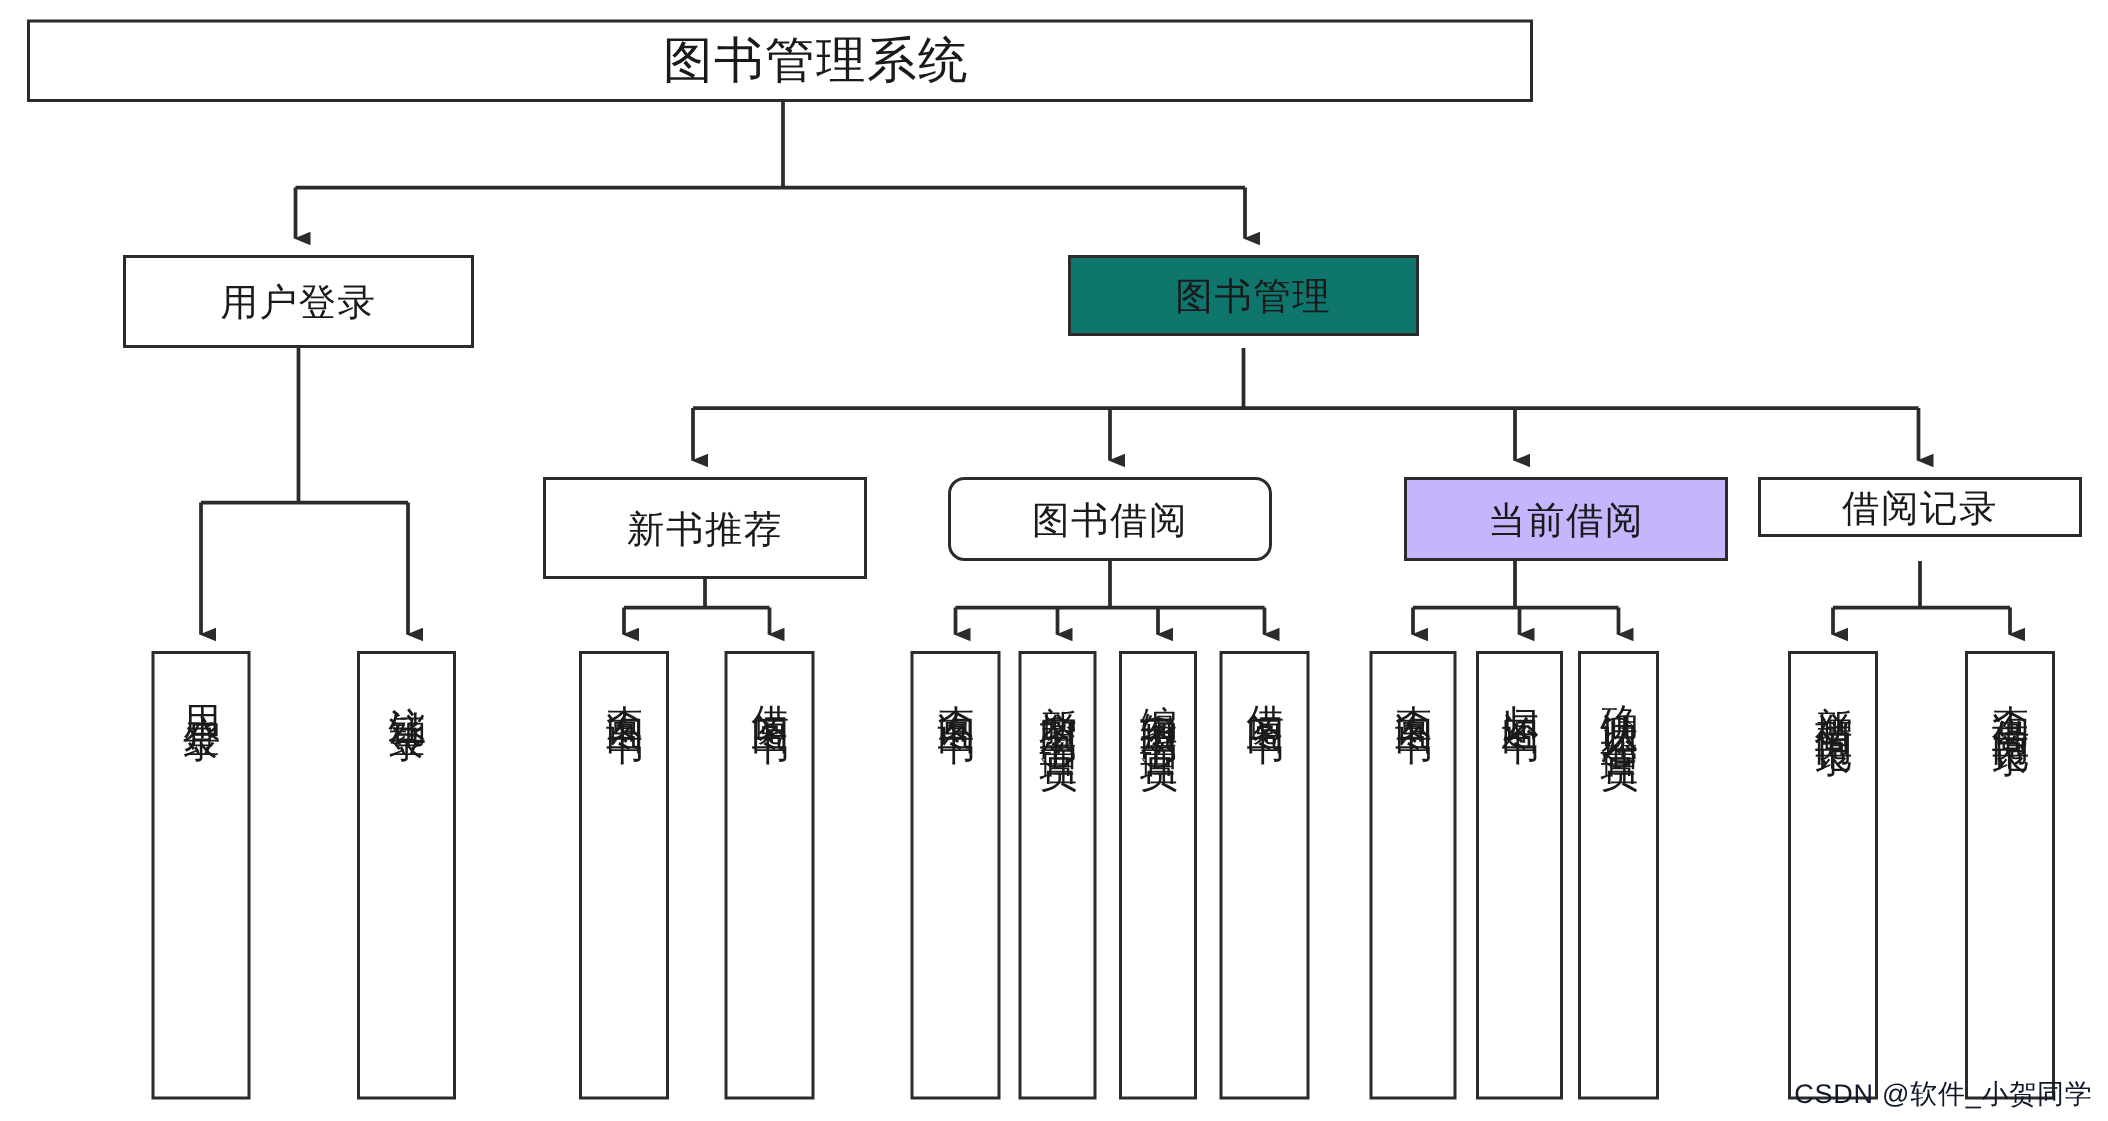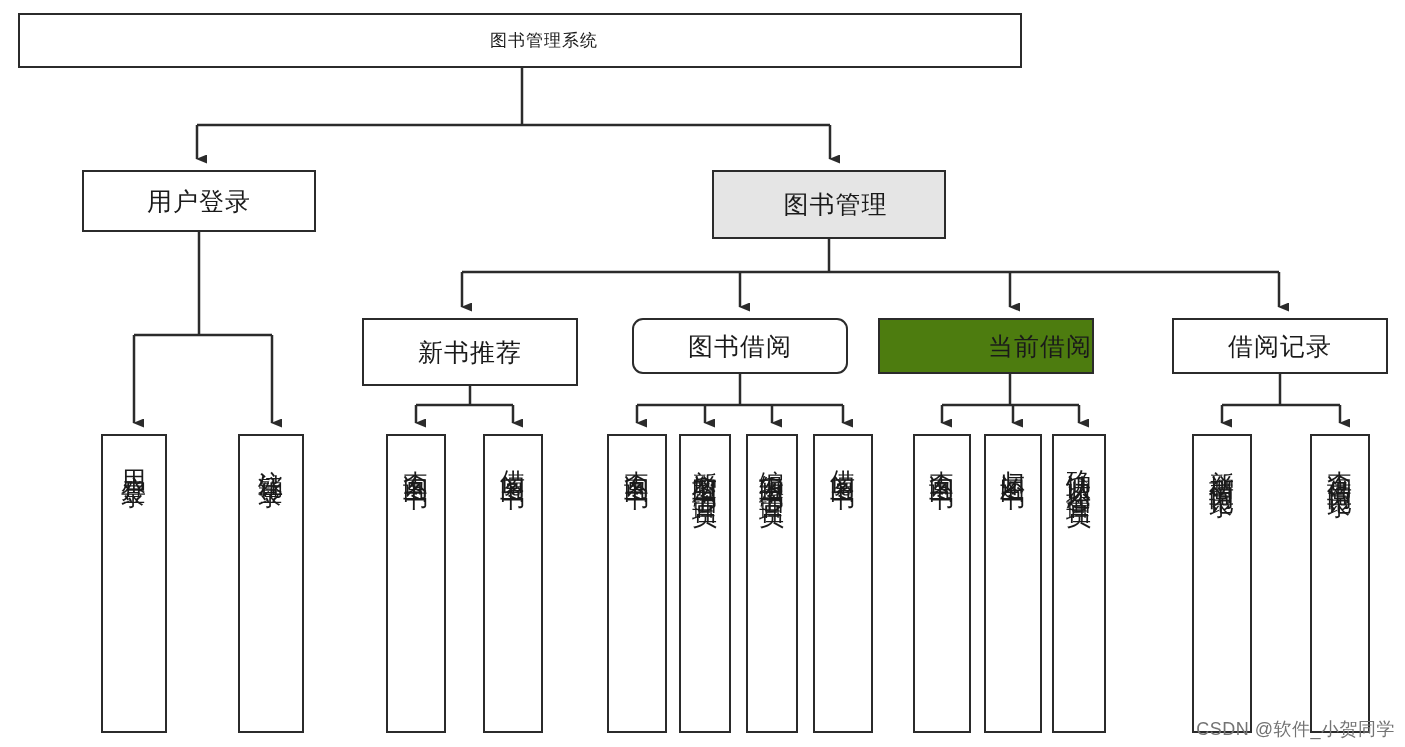--- a/index.html
+++ b/index.html
@@ -15,41 +15,41 @@
     position:absolute;
     background:#ffffff;
     border:2.5px solid #2b2b2b;
     box-sizing:border-box;
     display:flex;
     align-items:center;
     justify-content:center;
     color:#1a1a1a;
   }
   .node-box.horizontal{font-size:25px;letter-spacing:1px;}
-  .node-box.root{font-size:17px;padding-left:48px;}
+  .node-box.root{font-size:33px;padding-left:48px;}
   .node-box.vertical{
     align-items:flex-start;
     justify-content:center;
     padding-top:14px;
   }
   .vlabel{
     writing-mode:vertical-rl;
     text-orientation:upright;
     font-size:25px;
     line-height:1.12;
     letter-spacing:5px;
     white-space:nowrap;
     color:#1a1a1a;
   }
   .watermark{
     position:absolute;
     right:10px;
     bottom:6px;
     font-size:18px;
-    color:#737373;
+    color:#0f172a;
     letter-spacing:0.5px;
     user-select:none;
     white-space:nowrap;
   }
 </style>
 </head>
 <body>
 
 <div id="diagram-root">
 
@@ -96,33 +96,33 @@
       </g>
   </svg>
 
   <div id="nodes-layer">
       <div class="node-box horizontal root" style="left: 18px; top: 13px; width: 1004px; height: 55px; border-color: rgb(43, 43, 43); background: rgb(255, 255, 255);">
         <span>图书管理系统</span>
       </div>
       <div class="node-box horizontal level2" style="left: 82px; top: 170px; width: 234px; height: 62px; border-color: rgb(43, 43, 43); background: rgb(255, 255, 255);">
         <span>用户登录</span>
       </div>
-      <div class="node-box horizontal level2" style="left: 712px; top: 170px; width: 234px; height: 69px; border-color: rgb(43, 43, 43); background: #e5e5e5; padding-left: 13px;">
+      <div class="node-box horizontal level2" style="left: 712px; top: 170px; width: 234px; height: 54px; border-color: rgb(43, 43, 43); background: #0f766e; padding-left: 13px;">
         <span>图书管理</span>
       </div>
       <div class="node-box horizontal level3" style="left: 362px; top: 318px; width: 216px; height: 68px; border-color: rgb(43, 43, 43); background: rgb(255, 255, 255);">
         <span>新书推荐</span>
       </div>
       <div class="node-box horizontal level3" style="left: 632px; top: 318px; width: 216px; height: 56px; border-color: rgb(43, 43, 43); background: rgb(255, 255, 255); border-radius: 11px;">
         <span>图书借阅</span>
       </div>
-      <div class="node-box horizontal level3" style="left: 878px; top: 318px; width: 216px; height: 56px; border-color: rgb(43, 43, 43); background: #4d7c0f; justify-content: flex-end;">
+      <div class="node-box horizontal level3" style="left: 936px; top: 318px; width: 216px; height: 56px; border-color: rgb(43, 43, 43); background: #c4b5fd;">
         <span>当前借阅</span>
       </div>
-      <div class="node-box horizontal level3" style="left: 1172px; top: 318px; width: 216px; height: 56px; border-color: rgb(43, 43, 43); background: rgb(255, 255, 255); align-items: center;">
+      <div class="node-box horizontal level3" style="left: 1172px; top: 318px; width: 216px; height: 40px; border-color: rgb(43, 43, 43); background: rgb(255, 255, 255); align-items: center;">
         <span>借阅记录</span>
       </div>
       <div class="node-box vertical leaf" style="left: 101px; top: 434px; width: 66px; height: 299px; border-color: rgb(43, 43, 43); background: rgb(255, 255, 255);">
         <span class="vlabel">用户登录</span>
       </div>
       <div class="node-box vertical leaf" style="left: 238px; top: 434px; width: 66px; height: 299px; border-color: rgb(43, 43, 43); background: rgb(255, 255, 255);">
         <span class="vlabel">注销登录</span>
       </div>
       <div class="node-box vertical leaf" style="left: 386px; top: 434px; width: 60px; height: 299px; border-color: rgb(43, 43, 43); background: rgb(255, 255, 255);">
         <span class="vlabel">查询图书</span>

